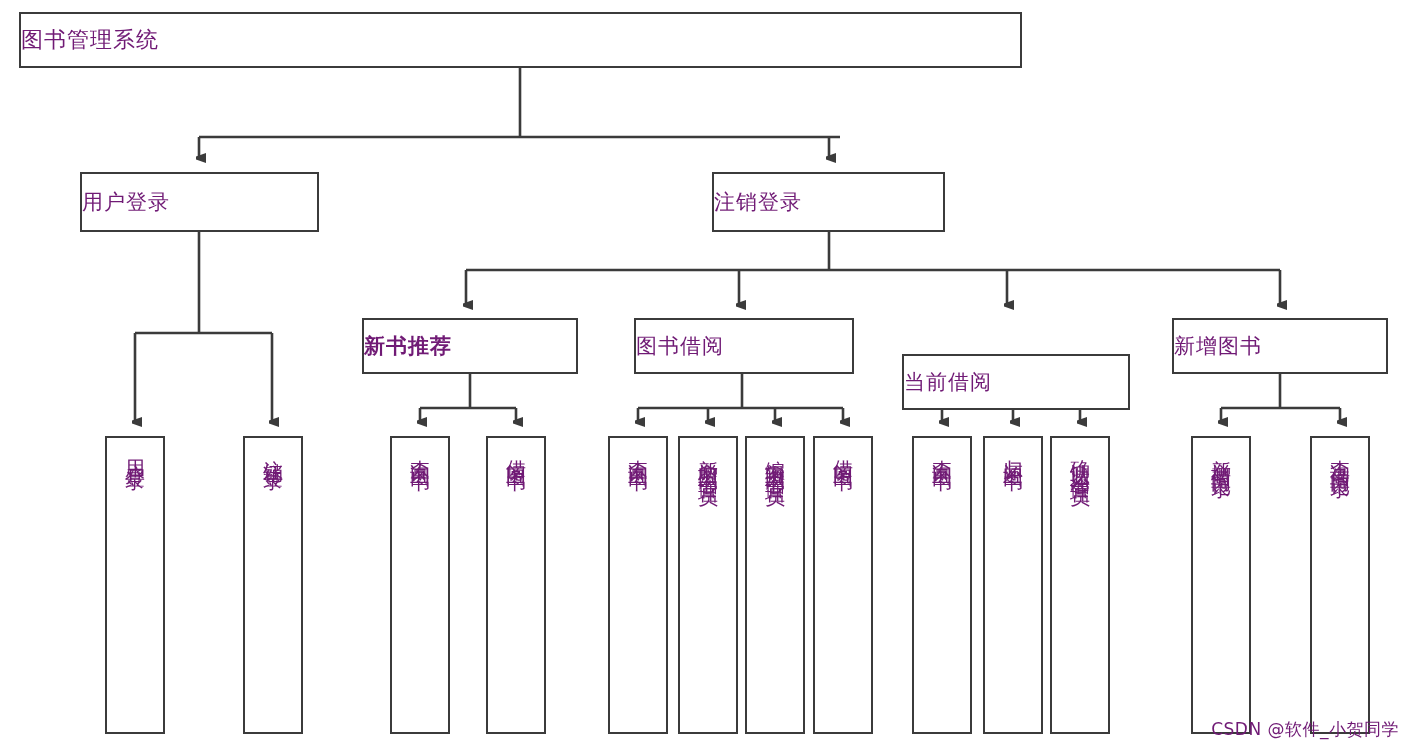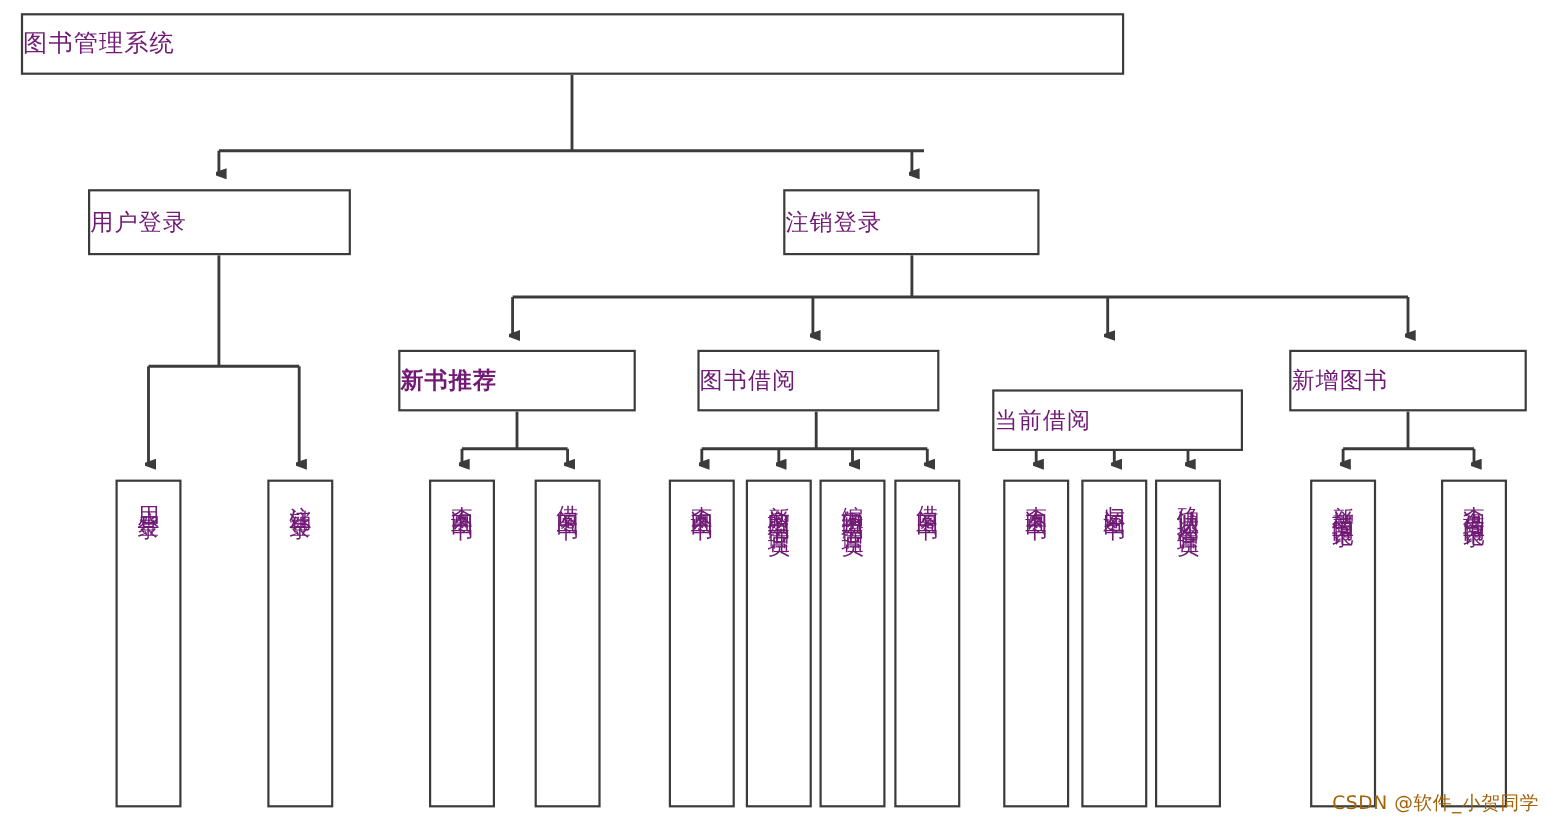--- a/index.html
+++ b/index.html
@@ -54,21 +54,21 @@
   .node.vert > span {
     writing-mode: vertical-rl;
     text-orientation: upright;
     display: block;
   }
   .watermark {
     position: absolute;
     right: 6px;
     bottom: 6px;
     font-size: 17px;
-    color: #a16207;
+    color: #701a75;
     letter-spacing: 0.5px;
     white-space: nowrap;
     font-family: "DejaVu Sans", "Liberation Sans", sans-serif;
   }
 </style>
 </head>
 <body>
 
 <div id="canvas">
 

